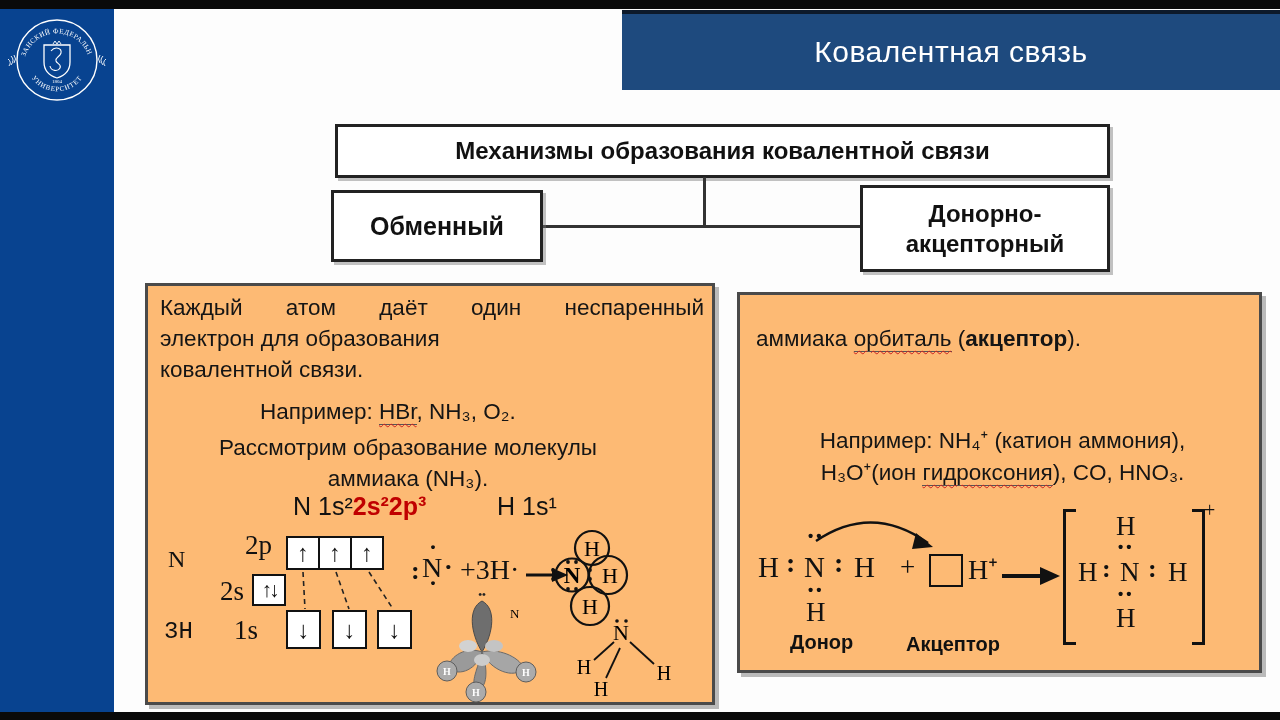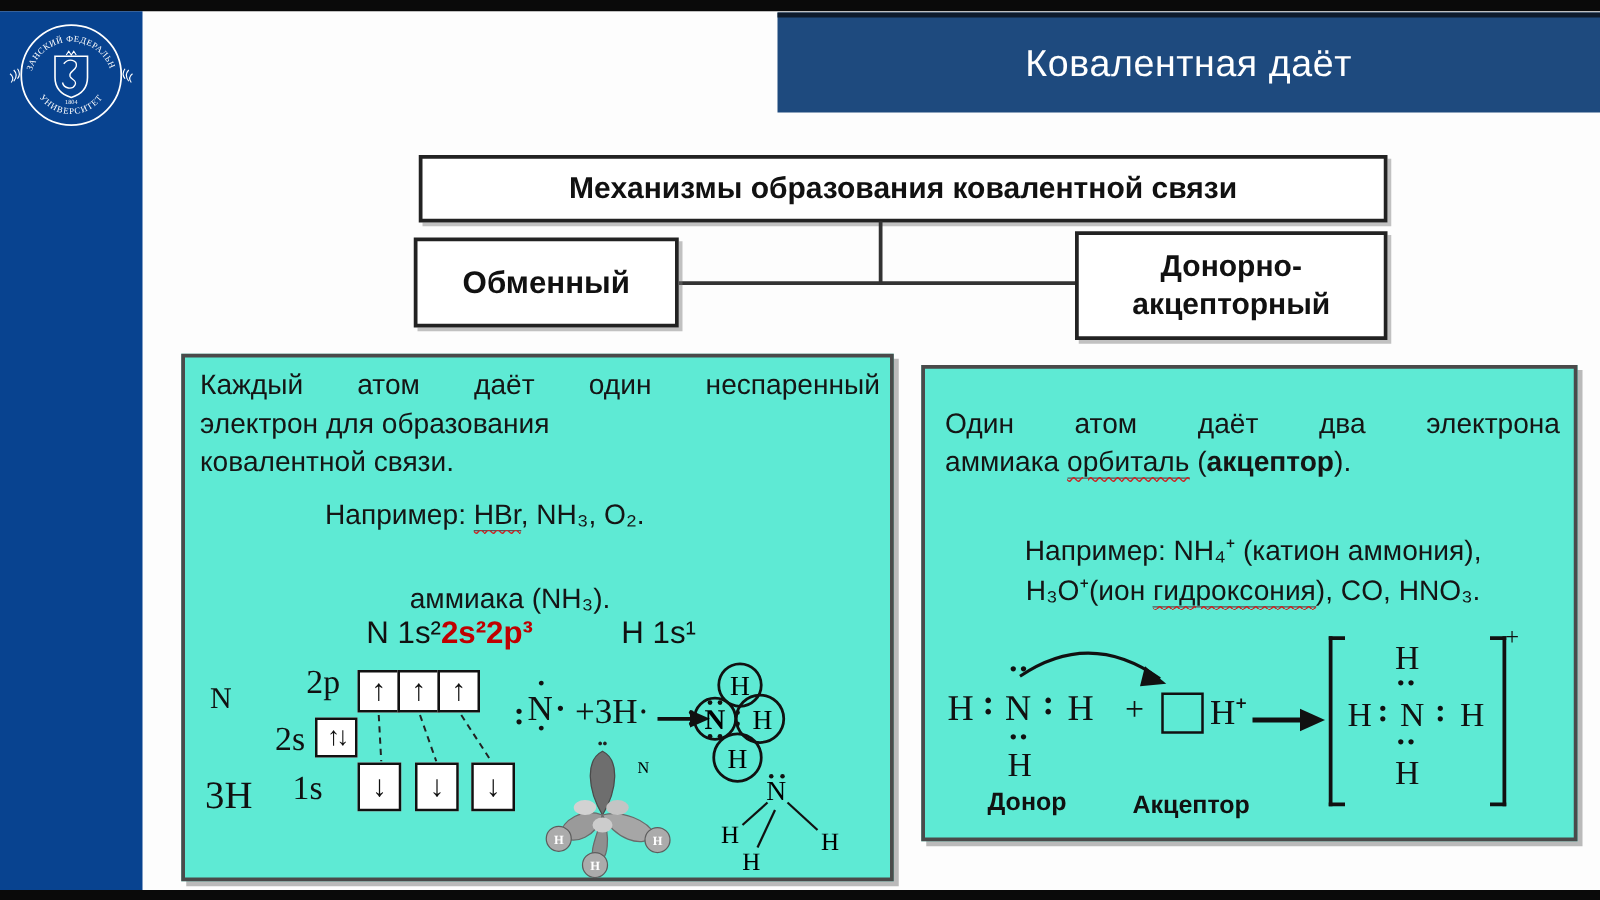--- a/index.html
+++ b/index.html
@@ -9,21 +9,21 @@
   .serif{font-family:"Liberation Serif",serif;}
   .strip{position:absolute;left:0;width:1280px;background:#0a0a0a;}
   .sidebar{position:absolute;left:0;top:9px;width:114px;height:704px;background:#084390;}
   .titlebar{position:absolute;left:622px;top:10px;width:658px;height:80px;background:#1e4a7e;
             border-top:4px solid #0d1a2b;box-sizing:border-box;display:flex;align-items:center;justify-content:center;}
   .titlebar span{color:#fff;font-size:30px;letter-spacing:.5px;}
   .fcbox{position:absolute;background:#fff;border:3px solid #222;box-sizing:border-box;
          display:flex;align-items:center;justify-content:center;text-align:center;
          font-weight:bold;box-shadow:3px 3px 0 rgba(120,120,120,.45);}
   .fcline{position:absolute;background:#333;}
-  .panel{position:absolute;background:#5eead4;border:3px solid #4a4a4a;box-sizing:border-box;
+  .panel{position:absolute;background:#fdba74;border:3px solid #4a4a4a;box-sizing:border-box;
          box-shadow:4px 4px 0 rgba(120,120,120,.5);}
   .para{font-size:22.5px;line-height:31px;color:#151515;}
   .stretch{display:block;text-align:justify;text-align-last:justify;}
   .sp{text-decoration:underline wavy #cf2020;text-decoration-thickness:1px;text-underline-offset:4px;
       border-bottom:1.6px solid #555;}
   .red{color:#c00000;font-weight:bold;text-align:right;}
   .obox{position:absolute;border:2px solid #111;box-sizing:border-box;background:#fff;
         display:flex;align-items:center;justify-content:center;font-size:24px;}
   .lbl{font-weight:bold;font-size:20px;}
   .bracket{position:absolute;width:13px;box-sizing:border-box;}
@@ -62,21 +62,21 @@
       </g>
       <text x="57" y="72" font-size="5" fill="#ffffff" text-anchor="middle">1804</text>
       <g stroke="#ffffff" stroke-width="0.9">
         <path d="M 11 45 q 4 4 0 9 M 8 48 q 4 3 1 7 M 14 44 q 3 4 0 8" fill="none"></path>
         <path d="M 103 45 q -4 4 0 9 M 106 48 q -4 3 -1 7 M 100 44 q -3 4 0 8" fill="none"></path>
       </g>
     </svg>
   </div>
 
   <div class="titlebar">
-    <span>Ковалентная даёт</span>
+    <span>Ковалентная связь</span>
   </div>
 
   <div class="fcbox" style="left:335px;top:124px;width:775px;height:54px;font-size:24px;">
     <span>Механизмы образования ковалентной связи</span>
   </div>
   <div class="fcline" style="left:703px;top:177px;width:3px;height:50px;"></div>
   <div class="fcline" style="left:543px;top:225px;width:318px;height:3px;"></div>
   <div class="fcbox" style="left:331px;top:190px;width:212px;height:72px;font-size:25px;">
     <span>Обменный</span>
   </div>
@@ -90,20 +90,21 @@
     <div class="abs para" style="left:12px;top:6px;width:544px;">
       <span class="stretch">Каждый атом даёт один неспаренный</span>
       <span style="display:block">электрон для образования</span>
       <span style="display:block">ковалентной связи.</span>
     </div>
 
     <div class="abs para" style="left:112px;top:110px;">
       <span>Например: </span><span class="sp">HBr</span><span>, NH₃, O₂.</span>
     </div>
 
+    <div class="abs para" style="left:10px;top:146px;width:500px;text-align:center;">Рассмотрим образование молекулы</div>
     <div class="abs para" style="left:10px;top:177px;width:500px;text-align:center;">аммиака (NH₃).</div>
 
     <div class="abs" style="left:145px;top:206px;font-size:25px;">
       <span>N 1s²</span><span class="red">2s²2p³</span>
     </div>
     <div class="abs" style="left:325px;top:206px;font-size:25px;margin-left:24px;">H 1s¹</div>
 
     <span class="abs serif" style="left:20px;top:260px;font-size:24px;">N</span>
     <span class="abs serif" style="left:97px;top:244px;font-size:27px;">2p</span>
     <div class="obox" style="left:138px;top:250px;width:34px;height:34px;">
@@ -112,21 +113,21 @@
     <div class="obox" style="left:170px;top:250px;width:34px;height:34px;">
         <span>↑</span>
       </div>
     <div class="obox" style="left:202px;top:250px;width:34px;height:34px;">
         <span>↑</span>
       </div>
     <span class="abs serif" style="left:72px;top:290px;font-size:27px;">2s</span>
     <div class="obox" style="left:104px;top:288px;width:34px;height:32px;font-size:21px;letter-spacing:-3px;">
         <span>↑↓</span>
       </div>
-    <span class="abs serif" style="left:16px;top:332px;font-size:31px;">3H</span>
+    <span class="abs serif" style="left:16px;top:332px;font-size:24px;font-family:Liberation Mono, monospace;">3H</span>
     <span class="abs serif" style="left:86px;top:329px;font-size:27px;">1s</span>
     <div class="obox" style="left:138px;top:324px;width:35px;height:39px;">
         <span>↓</span>
       </div>
     <div class="obox" style="left:184px;top:324px;width:35px;height:39px;">
         <span>↓</span>
       </div>
     <div class="obox" style="left:229px;top:324px;width:35px;height:39px;">
         <span>↓</span>
       </div>
@@ -206,21 +207,20 @@
       <text x="53" y="24" font-size="22" text-anchor="middle">N</text>
       <text x="16" y="58" font-size="20" text-anchor="middle">H</text>
       <text x="96" y="64" font-size="20" text-anchor="middle">H</text>
       <text x="33" y="80" font-size="20" text-anchor="middle">H</text>
     </svg>
   </div>
 
   <div class="panel" style="left:737px;top:292px;width:525px;height:381px;">
 
     <div class="abs para" style="left:16px;top:28px;width:492px;">
-      <span class="stretch">Один атом даёт два электрона</span>
       <span style="display:block"><span>аммиака </span><span class="sp">орбиталь</span><span> (</span><b>акцептор</b><span>).</span></span>
     </div>
 
     <div class="abs para" style="left:0;top:130px;width:525px;text-align:center;">Например: NH₄⁺ (катион аммония),</div>
     <div class="abs para" style="left:0;top:162px;width:525px;text-align:center;">
       <span>H₃O⁺(ион </span><span class="sp">гидроксония</span><span>), CO, HNO₃.</span>
     </div>
 
     <span class="abs serif" style="left:18px;top:256px;font-size:29px;">H</span>
     <span class="abs serif" style="left:46px;top:252px;font-size:28px;font-weight:bold;">:</span>

